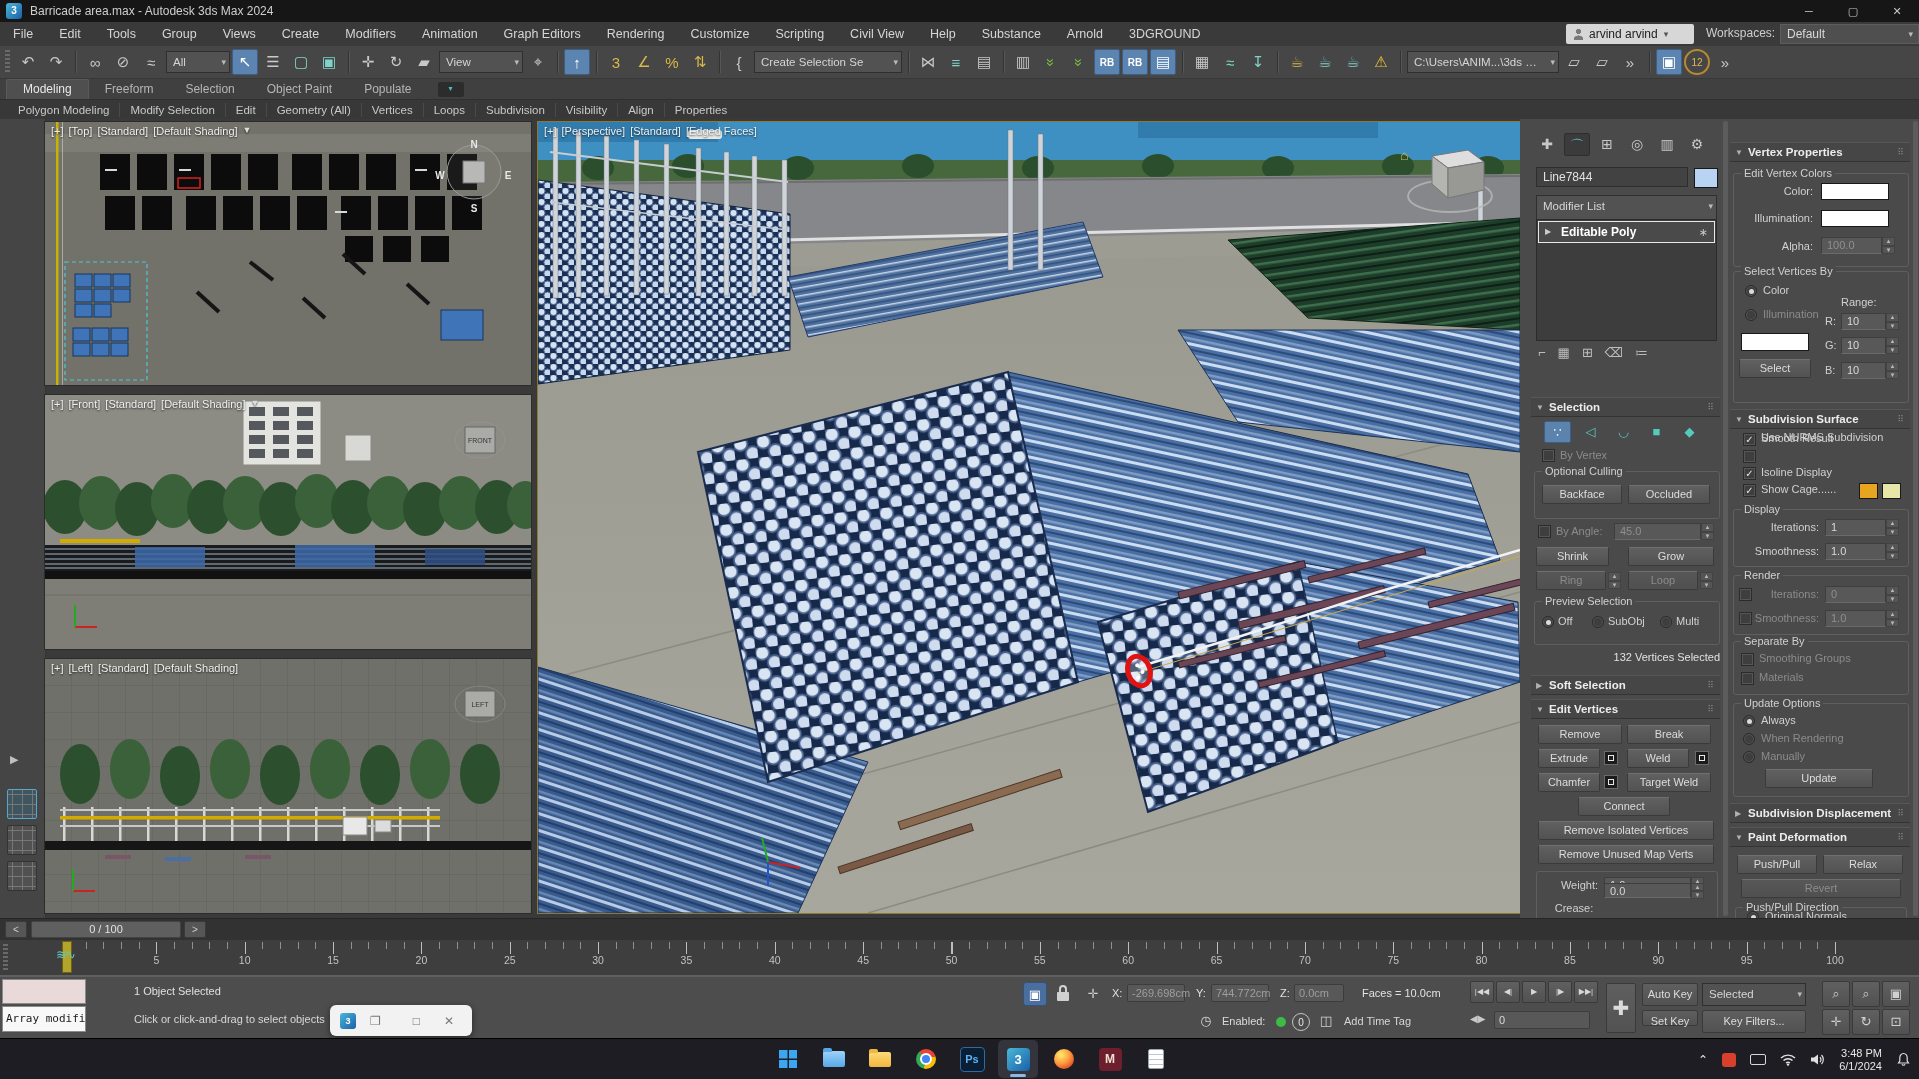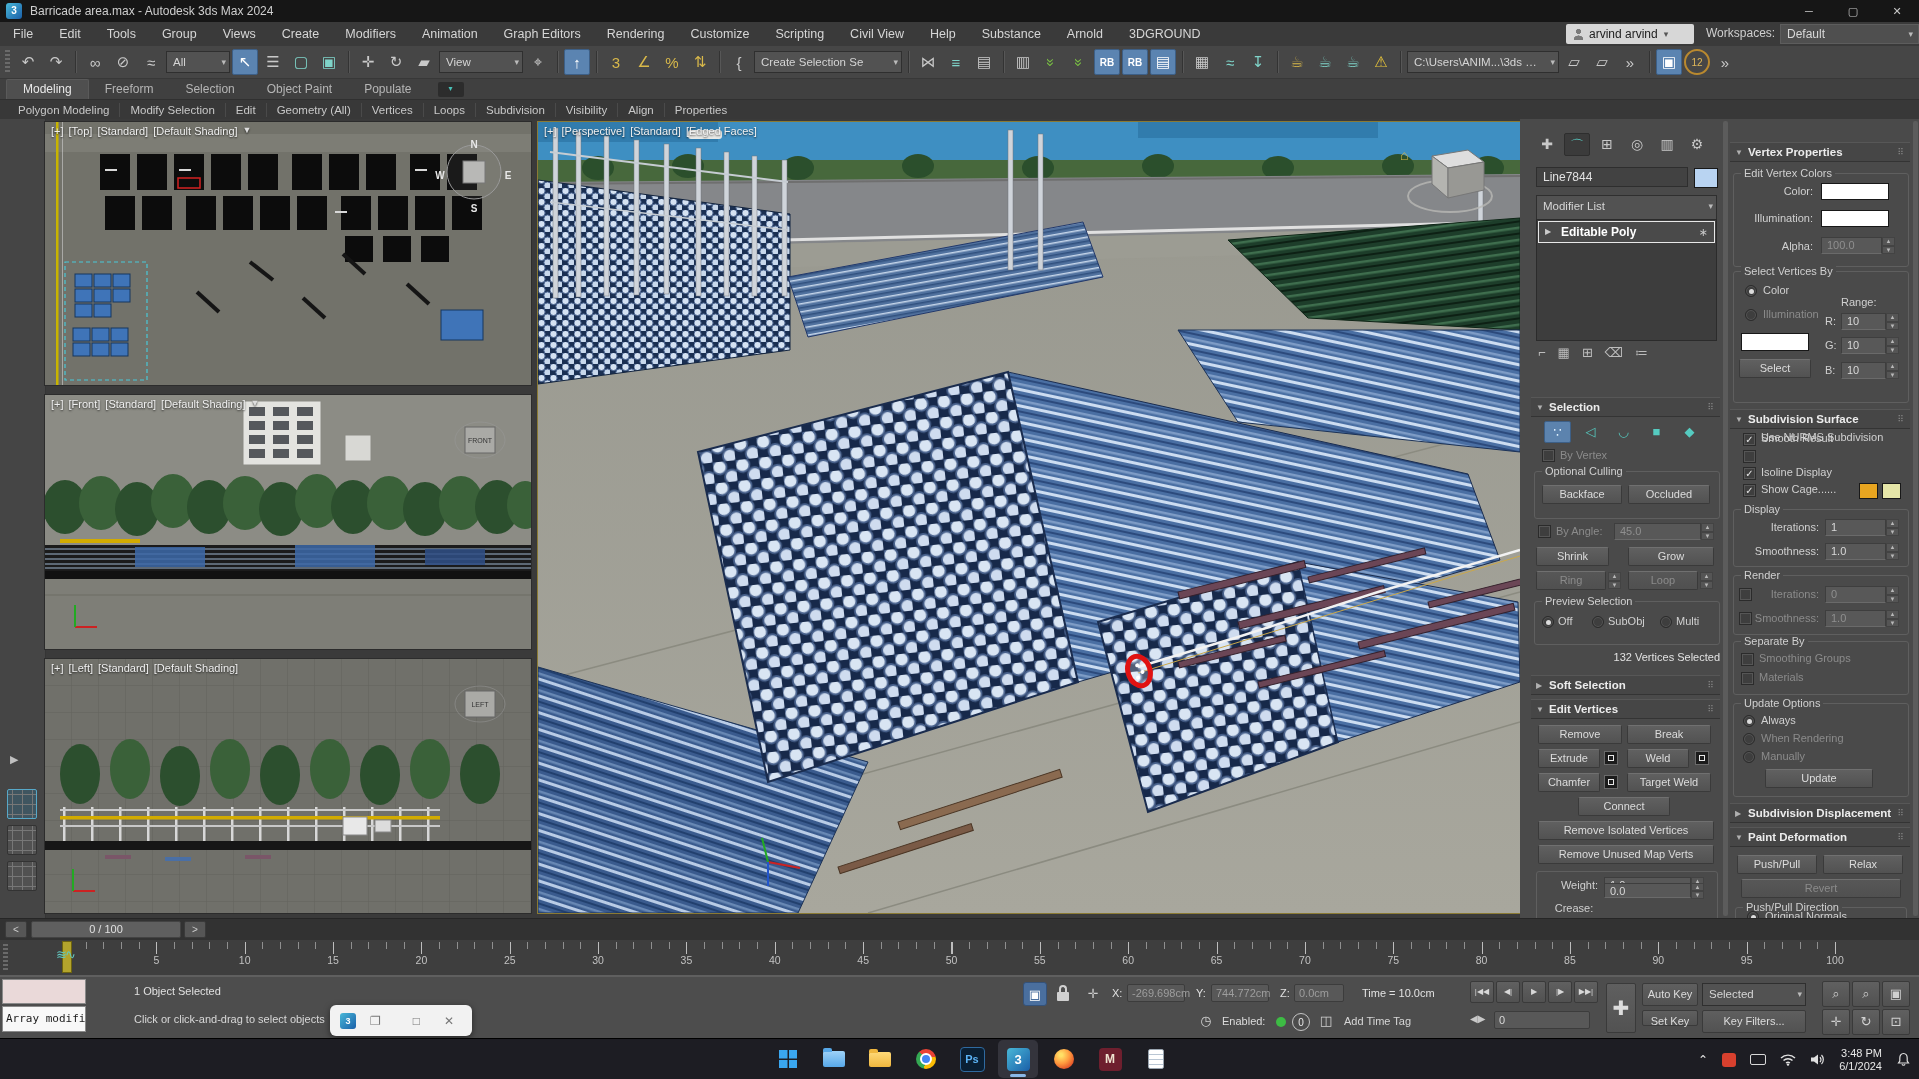--- a/index.html
+++ b/index.html
@@ -985,21 +985,21 @@
         <span class="lock-arc"></span>
         <span class="lock-body"></span>
       </div>
     <div class="sicon" style="left:1081px;top:5px;">✛</div>
     <div class="lab" style="left:1112px;top:10px;color:#e0e0e0;">X:</div>
     <div class="sfield" style="left:1127px;top:7px;width:58px;">-269.698cm</div>
     <div class="lab" style="left:1196px;top:10px;color:#e0e0e0;">Y:</div>
     <div class="sfield" style="left:1211px;top:7px;width:58px;">744.772cm</div>
     <div class="lab" style="left:1280px;top:10px;color:#e0e0e0;">Z:</div>
     <div class="sfield" style="left:1294px;top:7px;width:50px;">0.0cm</div>
-    <div class="lab" style="left:1362px;top:10px;color:#e2e2e2;">Time = 10.0cm</div>
+    <div class="lab" style="left:1362px;top:10px;color:#e2e2e2;">Faces = 10.0cm</div>
     <div id="playback">
         <div class="pb">|◀◀</div>
         <div class="pb">◀|</div>
         <div class="pb">▶</div>
         <div class="pb">|▶</div>
         <div class="pb">▶▶|</div>
       </div>
     <div class="sicon" style="left:1196px;top:32px;width:20px;">◷</div>
     <div class="lab" style="left:1222px;top:38px;color:#dcdcdc;">Enabled:</div>
     <div style="position:absolute;left:1276px;top:40px;width:10px;height:10px;border-radius:50%;background:#3dbb44;"></div>

